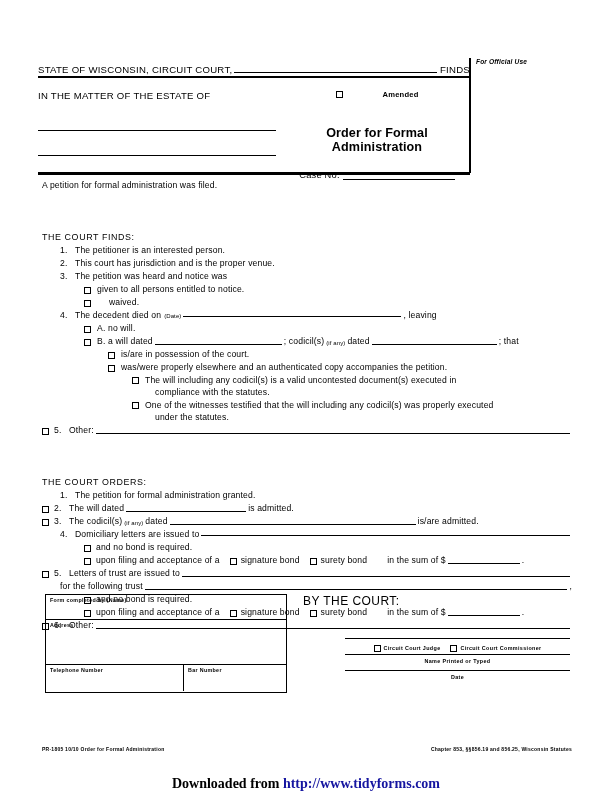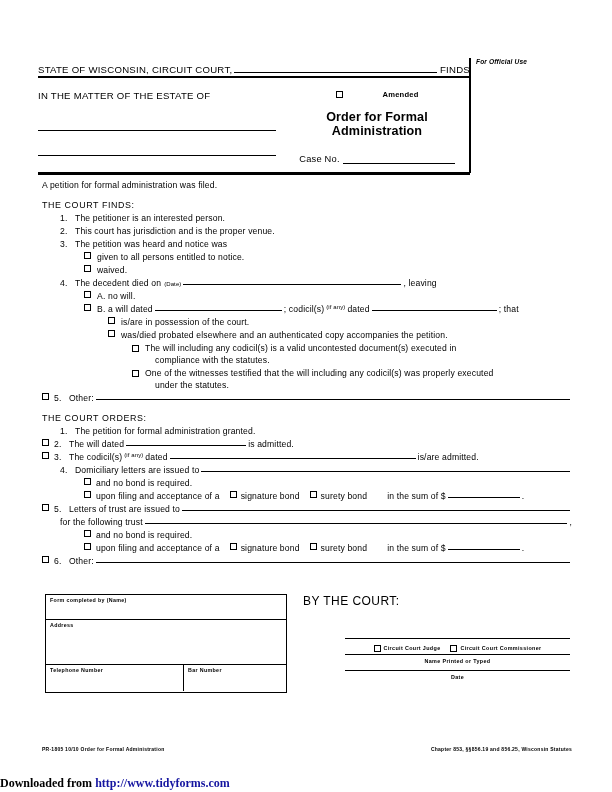--- a/index.html
+++ b/index.html
@@ -44,21 +44,21 @@
   .cap-left .nameline2 { border-bottom:1px solid #000; height:1px; margin-top:24px; width:238px; }
 
   .cap-right { position:absolute; left:246px; top:0; width:186px; text-align:center; }
   .cap-right .amendrow {
     display:flex; align-items:center; justify-content:center;
     margin-top:12px; gap:4px;
   }
   .cap-right .amend-label { font-size:7.6px; font-weight:bold; letter-spacing:0.2px;margin-left:36px; }
   .cap-right .title {
     font-size:12.6px; font-weight:bold; line-height:13.5px;
-    margin-top:12px; letter-spacing:0.1px;
+    margin-top:28px; letter-spacing:0.1px;
   }
   .cap-right .caseno {
     display:flex; align-items:flex-end; justify-content:center;
     margin-top:16px;
   }
   .cap-right .caseno .lbl { font-size:9.3px; letter-spacing:0.2px; }
   .cap-right .caseno .ln { width:112px; border-bottom:1px solid #000; height:10px; margin-left:3px; }
 
   .cap-vdivider {
     position:absolute; left:469px; top:58px;
@@ -81,23 +81,23 @@
     width:7px; height:7px;
     border:1.2px solid #000;
     background:#fff;
     vertical-align:middle;
     flex:0 0 auto;
   }
 
   
   .bodytext { position:absolute; left:42px; top:180px; width:530px; }
   .line { display:flex; align-items:baseline; font-size:8.6px; letter-spacing:0.15px; }
-  .line.mid { align-items:flex-start; }
+  .line.mid { align-items:flex-end; }
   .spacer { height:10px; }
-  .section-head { font-size:8.9px; letter-spacing:0.6px; }
+  .section-head { font-size:8.9px; letter-spacing:0.6px;margin-top:32px; }
   .small { font-size:6px; letter-spacing:0.1px; }
 
   .fl { border-bottom:1px solid #000; height:8px; display:inline-block; margin:0 2px; position:relative; top:-1px; }
   .flx { border-bottom:1px solid #000; flex:1; height:8px; margin:0 2px; position:relative; top:-1px; }
 
   .ind1 { margin-left:18px; }
   .ind2 { margin-left:42px; }
   .ind3 { margin-left:66px; }
   .ind4 { margin-left:90px; }
   .ind5 { margin-left:113px; }
@@ -152,22 +152,23 @@
     position:absolute; left:42px; top:746px;
     font-size:5px; font-weight:bold; letter-spacing:0.25px;
   }
   .footer-right {
     position:absolute; right:40px; top:746px;
     font-size:5px; font-weight:bold; letter-spacing:0.25px;
     text-align:right;
   }
   .dl {
     position:absolute; left:0; top:776px; width:612px;
+    text-align:center;
     font-family:"Liberation Serif", serif;
-    font-size:12px; font-weight:bold;
+    font-size:14px; font-weight:bold;
   }
   .dl .url { color:#1515a0; }
 </style>
 </head>
 <body>
 
 <div class="page">
 
   <div class="caption">
     <div class="cap-row1">
@@ -217,21 +218,21 @@
       <span>This court has jurisdiction and is the proper venue.</span>
     </div>
     <div class="line ind1" style="margin-top:3px;">
       <span class="num">3.</span>
       <span>The petition was heard and notice was</span>
     </div>
     <div class="line mid ind2" style="margin-top:3px;">
       <span class="cb cbgap"></span>
       <span>given to all persons entitled to notice.</span>
     </div>
-    <div class="line mid ind2" style="margin-top:3px;">
+    <div class="line mid ind2" style="margin-top:3px;gap:12px;">
       <span class="cb cbgap"></span>
       <span>waived.</span>
     </div>
 
     <div class="line ind1" style="margin-top:3px;">
       <span class="num">4.</span>
       <span>The decedent died on</span>
       <span class="small" style="margin-left:3px;">(Date)</span>
       <span class="fl" style="width:218px;"></span>
       <span>, leaving</span>
@@ -249,21 +250,21 @@
       <span>dated</span>
       <span class="fl" style="width:125px;"></span>
       <span>; that</span>
     </div>
     <div class="line mid ind3" style="margin-top:3px;">
       <span class="cb cbgap"></span>
       <span>is/are in possession of the court.</span>
     </div>
     <div class="line mid ind3" style="margin-top:3px;">
       <span class="cb cbgap"></span>
-      <span>was/died probated elsewhere and an authenticated copy accompanies the petition.</span>
+      <span>was/were properly elsewhere and an authenticated copy accompanies the petition.</span>
     </div>
     <div class="line ind4" style="margin-top:3px;">
       <span class="cb cbgap" style="position:relative; top:1px;"></span>
       <span>The will including any codicil(s) is a valid uncontested document(s) executed in</span>
     </div>
     <div class="line ind5" style="margin-top:2px;text-align:right;">
       <span>compliance with the statutes.</span>
     </div>
     <div class="line ind4" style="margin-top:3px;">
       <span class="cb cbgap" style="position:relative; top:1px;"></span>

